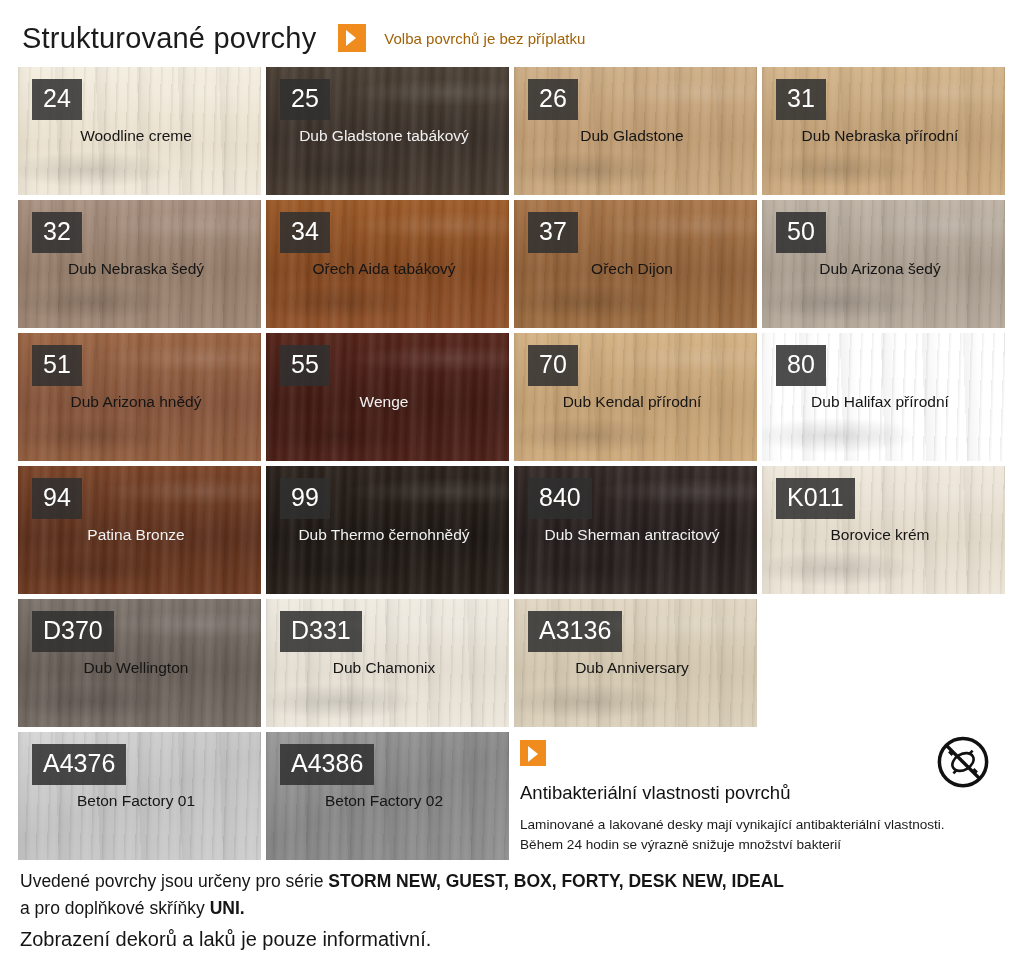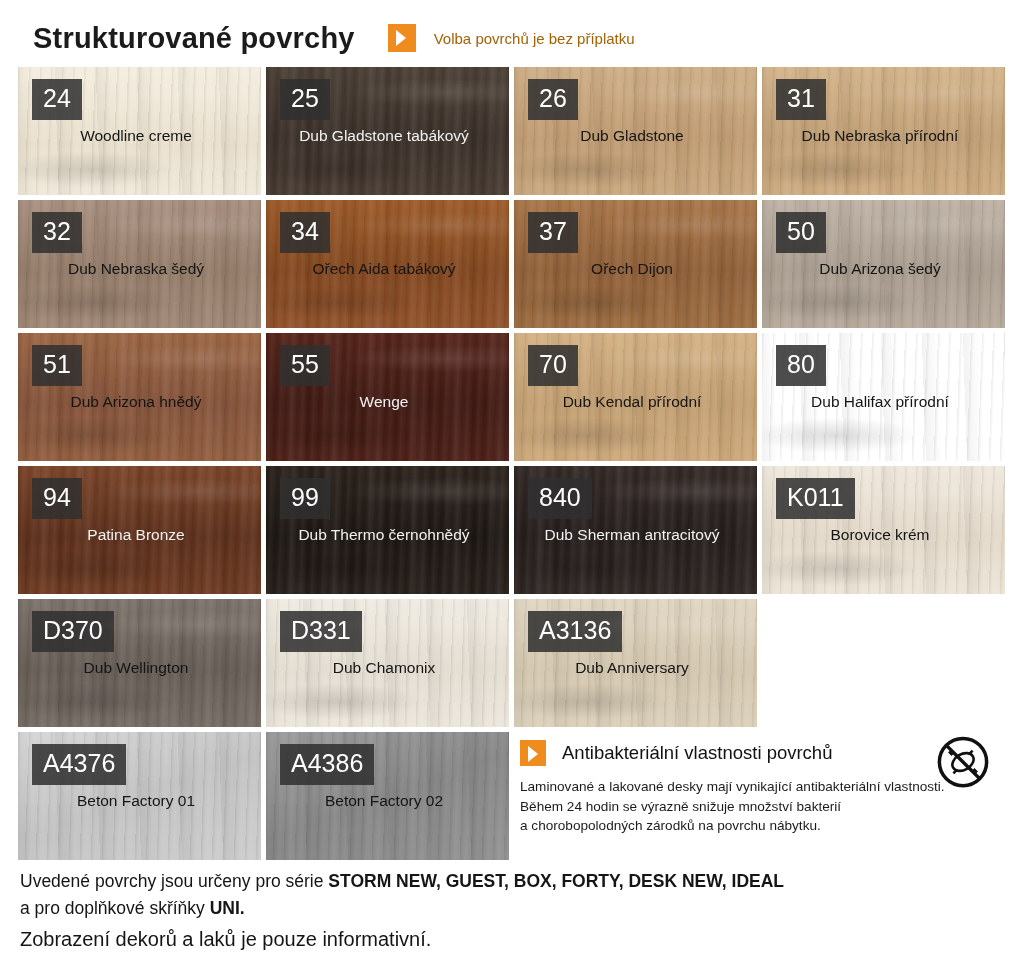--- a/index.html
+++ b/index.html
@@ -24,22 +24,22 @@
 
   
   .header {
     display: flex;
     align-items: center;
     height: 44px;
     gap: 18px;
   }
   .header h1 {
     font-size: 29px;
-    font-weight: 700;
-    margin: 15px;
+    font-weight: 400;
+    margin: 4px;
     letter-spacing: 0.2px;
     color: #1b1b1b;
   }
   .badge-arrow {
     display: inline-block;
     width: 28px;
     height: 28px;
     background: #F08C1E;
     position: relative;
     flex: 0 0 auto;
@@ -131,23 +131,23 @@
   
   .anti {
     grid-column: 3 / span 2;
     position: relative;
     height: 128px;
     padding-left: 6px;
     box-sizing: border-box;
   }
   .anti-head {
     display: flex;
-    align-items: center;
     gap: 16px;
     padding-top: 8px;
+    flex-direction: column;
   }
   .anti-title {
     font-size: 18.5px;
     color: #121212;
   }
   .anti-body {
     margin-top: 11px;
     font-size: 13.6px;
     line-height: 1.45;
     color: #1c1c1c;
@@ -283,21 +283,20 @@
     </div>
 
     <div class="anti">
       <div class="anti-head">
         <span class="badge-arrow small"></span>
         <span class="anti-title">Antibakteriální vlastnosti povrchů</span>
       </div>
       <div class="anti-body">
         <div>Laminované a lakované desky mají vynikající antibakteriální vlastnosti.</div>
         <div>Během 24 hodin se výrazně snižuje množství bakterií</div>
-        <div>a chorobopolodných zárodků na povrchu nábytku.</div>
       </div>
       <svg class="anti-icon" viewBox="0 0 64 64">
         <circle cx="32" cy="32" r="27" fill="none" stroke="#111" stroke-width="4"></circle>
         <line x1="13" y1="13" x2="51" y2="51" stroke="#111" stroke-width="4"></line>
         <ellipse cx="32" cy="32" rx="13" ry="9" fill="none" stroke="#111" stroke-width="3" transform="rotate(-30 32 32)"></ellipse>
         <line x1="20" y1="24" x2="16" y2="20" stroke="#111" stroke-width="3"></line>
         <line x1="44" y1="40" x2="48" y2="44" stroke="#111" stroke-width="3"></line>
         <line x1="25" y1="41" x2="21" y2="45" stroke="#111" stroke-width="3"></line>
         <line x1="39" y1="23" x2="43" y2="19" stroke="#111" stroke-width="3"></line>
       </svg>

